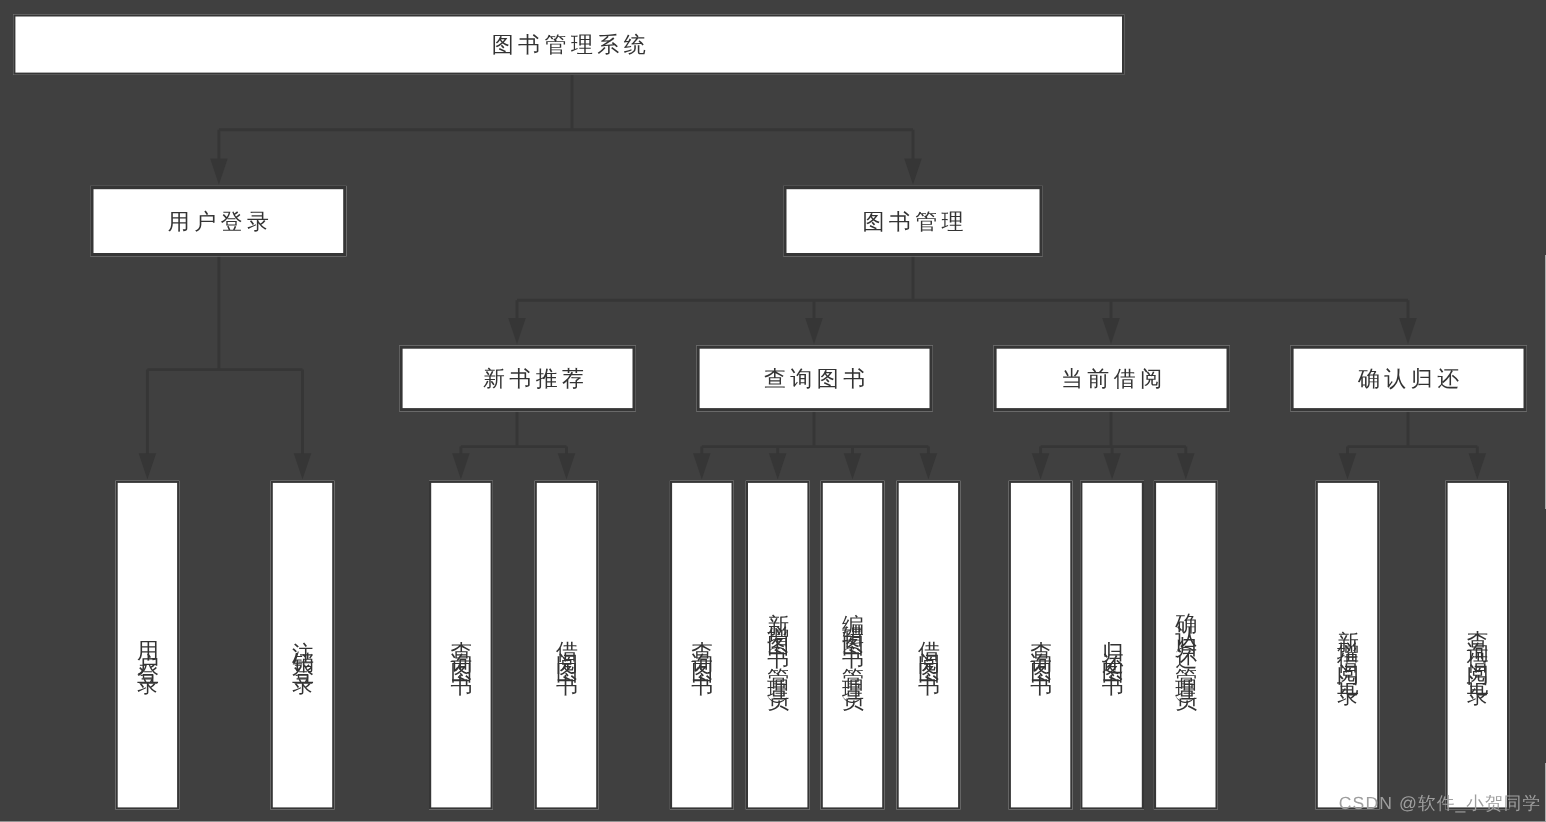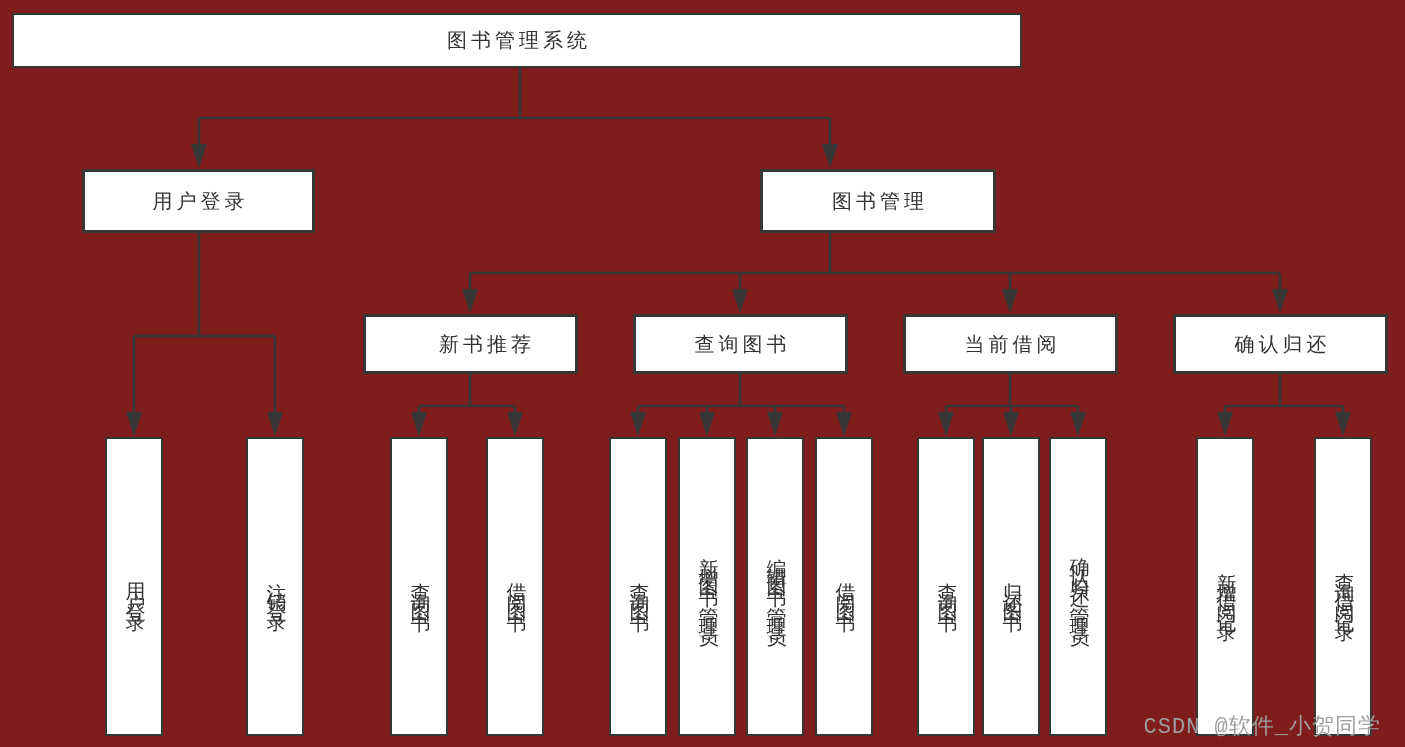--- a/index.html
+++ b/index.html
@@ -1,21 +1,21 @@
 <!DOCTYPE html>
 <html><head>
 <meta charset="utf-8">
 <style>
   html, body { margin: 0; padding: 0; background: #ffffff; }
   .canvas {
     position: relative;
     width: 1405px;
     height: 747px;
-    background: #7f1d1d;
-    font-family: Liberation Mono, monospace;
+    background: #404040;
+    font-family: Liberation Sans, sans-serif;
     color: #333333;
     overflow: hidden;
   }
   .connectors {
     position: absolute;
     left: 0; top: 0;
     width: 1405px; height: 747px;
   }
   .connectors path {
     fill: none;
@@ -38,21 +38,21 @@
   }
   .node .lbl {
     font-size: 20px;
     letter-spacing: 4px;
     text-indent: 4px;
     color: #333333;
     white-space: nowrap;
   }
   .root-node { left: 12px; top: 13px; width: 1010px; height: 55px; border-width: 2.5px; }
   .n-user-login { left: 82px;  top: 169px; width: 233px; height: 64px; }
-  .n-book-mgmt { left: 712px; top: 169px; width: 236px; height: 64px; margin-left: 48px; }
+  .n-book-mgmt { left: 712px; top: 169px; width: 236px; height: 64px; }
   .l3 { top: 314px; width: 215px; height: 60px; }
   .l3-1 { left: 363px; padding-left: 29px; }
   .l3-2 { left: 633px; }
   .l3-3 { left: 903px; }
   .l3-4 { left: 1173px; }
   .leaf { top: 437px; width: 58px; height: 299px; border-width: 2.6px; }
   .leaf .lbl {
     writing-mode: vertical-rl;
     text-orientation: mixed;
     letter-spacing: 10px;
@@ -69,23 +69,23 @@
   .lf-6  { left: 678px; }
   .lf-7  { left: 746px; }
   .lf-8  { left: 815px; }
   .lf-9  { left: 917px; }
   .lf-10 { left: 982px; }
   .lf-11 { left: 1049px; }
   .lf-12 { left: 1196px; }
   .lf-13 { left: 1314px; }
   .watermark {
     position: absolute;
-    right: 24px;
+    right: 4px;
     bottom: 6px;
-    font-size: 22px;
+    font-size: 16px;
     color: #9e9e9e;
     letter-spacing: 1px;
     white-space: nowrap;
     z-index: 5;
   }
 </style>
 </head>
 <body>
 
 <div class="canvas">

